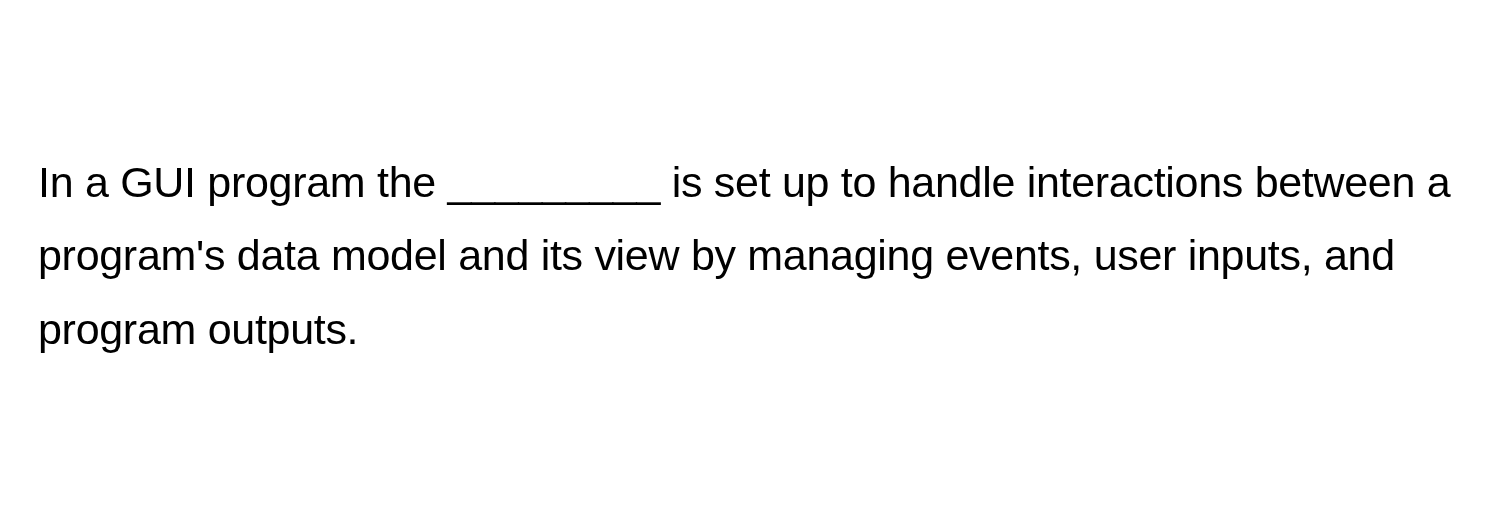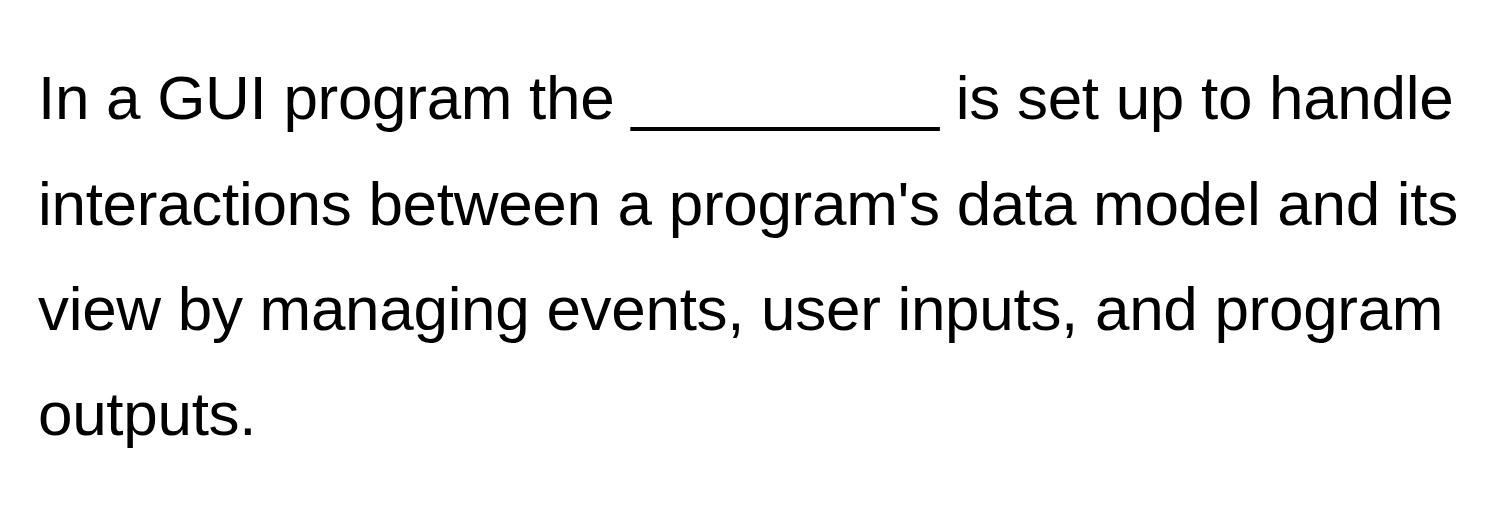--- a/index.html
+++ b/index.html
@@ -10,21 +10,21 @@
     body {
       width: 1500px;
       height: 512px;
       background: #ffffff;
       font-family: -apple-system, BlinkMacSystemFont, "Segoe UI", Helvetica, Arial, sans-serif;
       display: flex;
       align-items: center;
       padding: 0 38px;
     }
     .question-text {
-      font-size: 62px;
+      font-size: 43px;
       line-height: 1.7;
       color: #000000;
       font-weight: 400;
       letter-spacing: -0.3px;
     }
   </style>
 </head>
 <body>
 
 <div class="question-text">In a GUI program the _________ is set up to handle interactions between a program's data model and its view by managing events, user inputs, and program outputs.</div>

